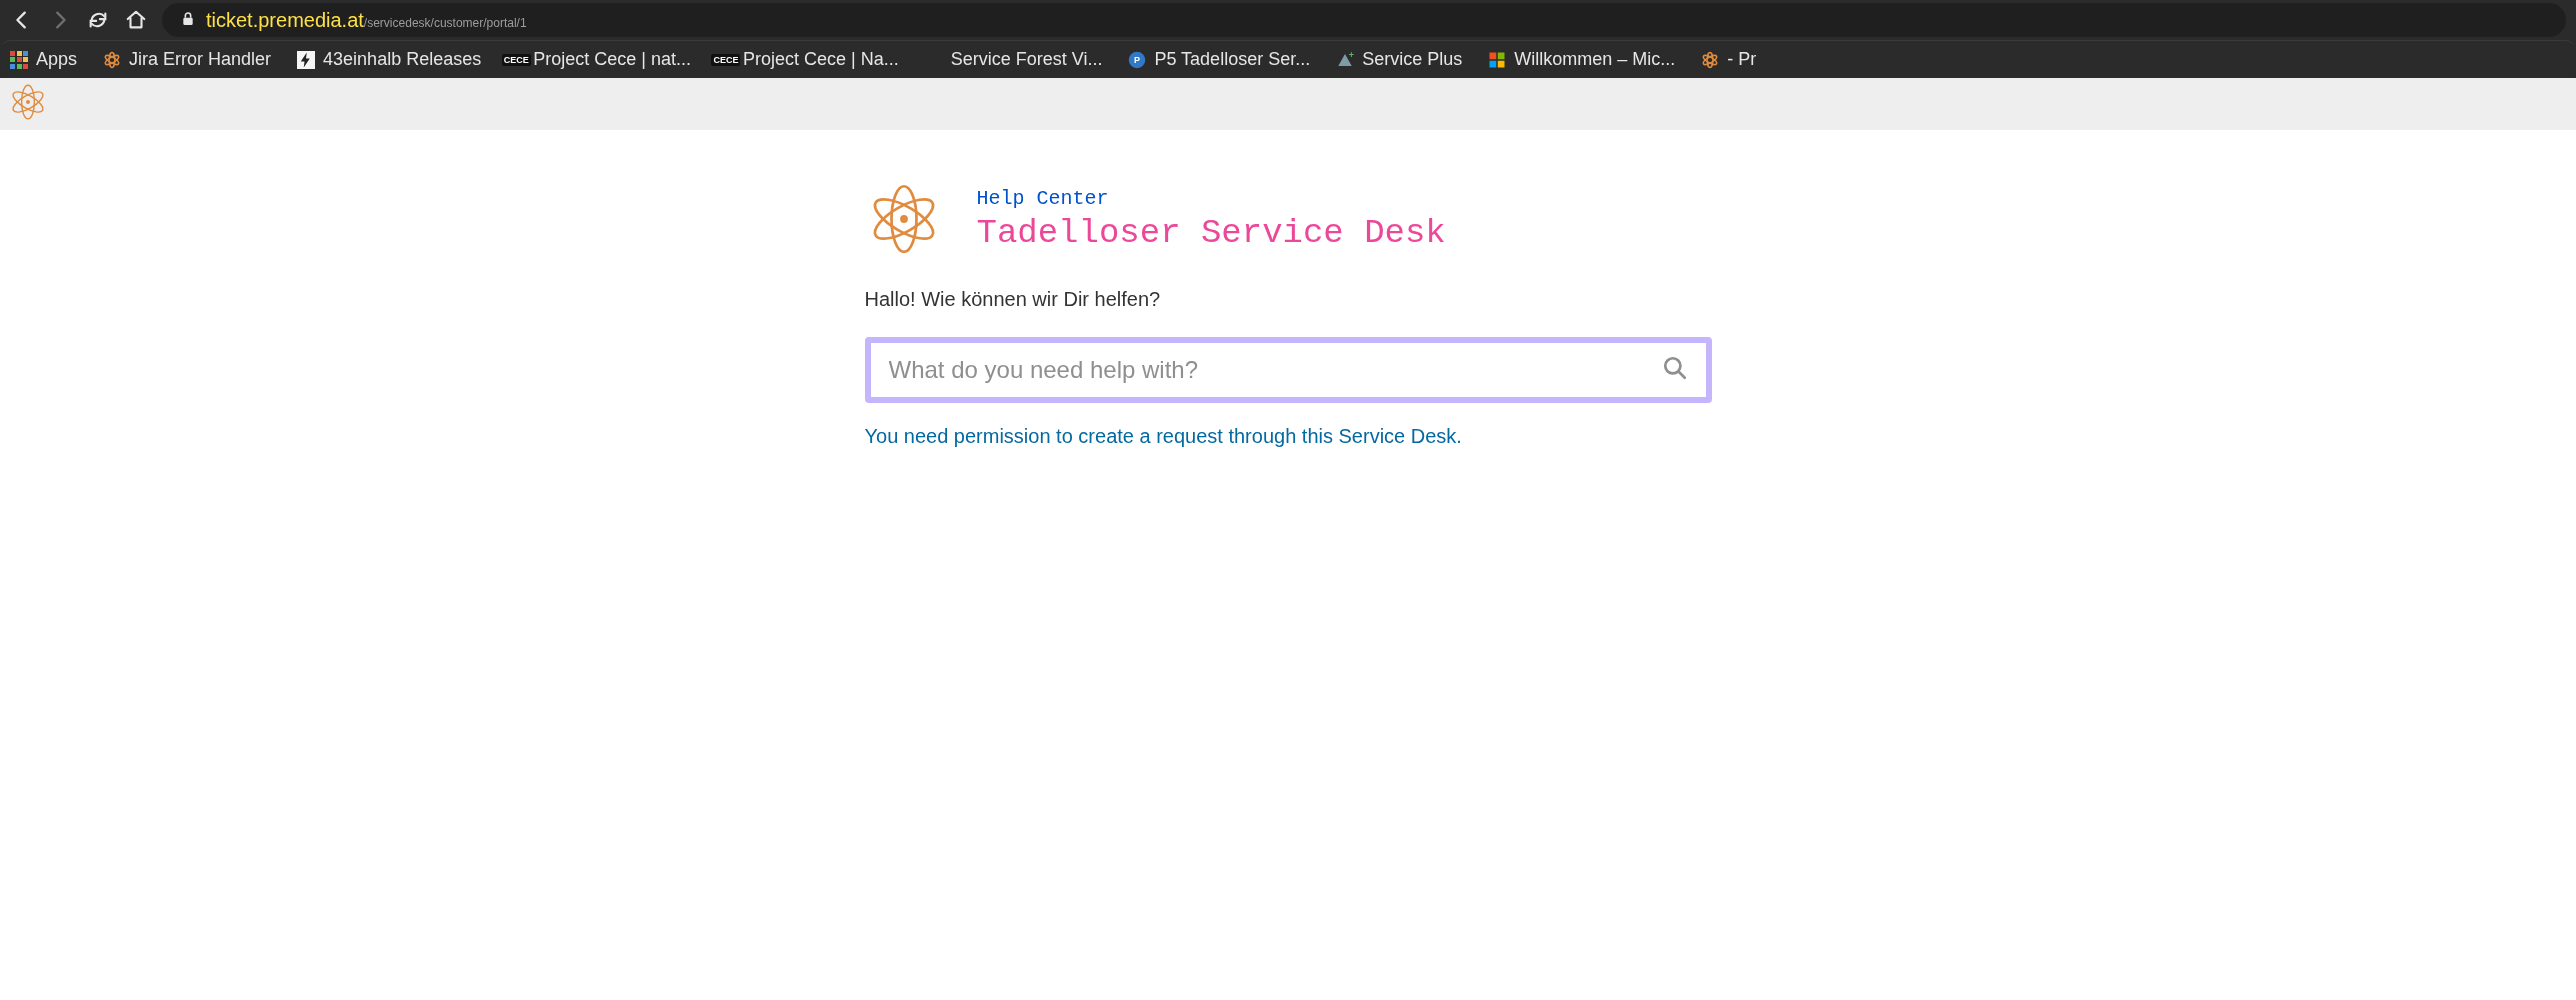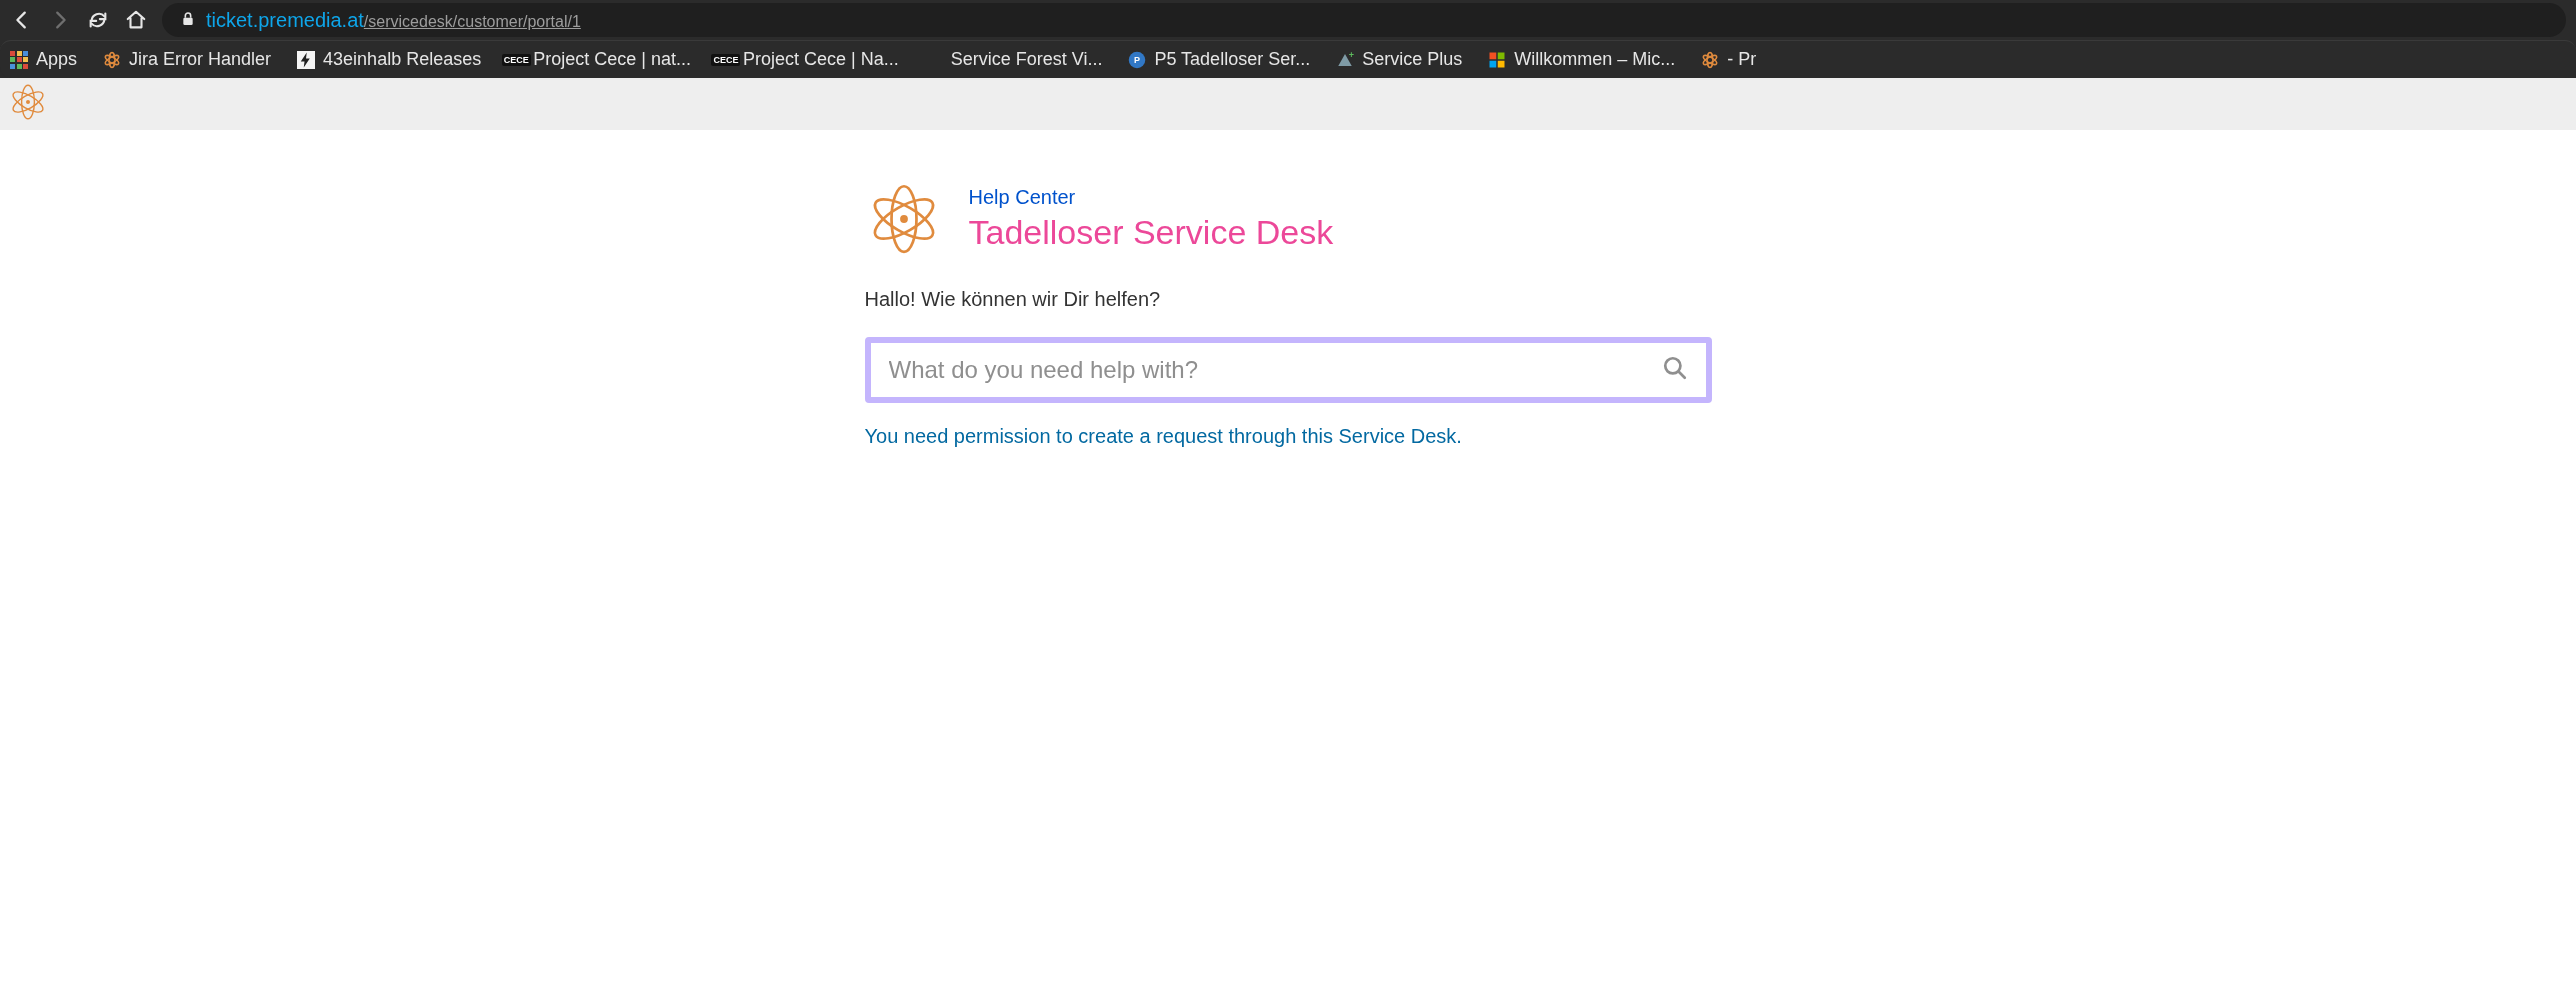--- a/index.html
+++ b/index.html
@@ -29,22 +29,22 @@
       flex: 1;
       background: #1f1f1f;
       border-radius: 22px;
       height: 34px;
       display: flex;
       align-items: center;
       padding: 0 18px;
       gap: 10px;
     }
     .lock-icon { color: #e6e6e6; }
-    .url-host { color: #0ea5e9; font-size: 20px; }
-    .url-path { color: #9d9d9d; font-size: 16px; text-decoration: underline; }
+    .url-host { color: #fde047; font-size: 20px; }
+    .url-path { color: #9d9d9d; font-size: 12px; }
 
     .bookmarks-bar {
       display: flex;
       align-items: center;
       height: 38px;
       gap: 26px;
       padding: 0 10px;
       background: #2b2b2b;
       border-top: 1px solid #3a3a3a;
       overflow: hidden;
@@ -96,22 +96,23 @@
       padding-top: 50px;
       display: flex;
       justify-content: center;
     }
     .portal {
       width: 847px;
     }
     .portal-header {
       display: flex;
       align-items: center;
-      gap: 26px;
+      gap: 34px;
       margin-bottom: 30px;
+      font-family: Liberation Mono, monospace;
     }
     .portal-header .logo { width: 78px; height: 78px; flex-shrink: 0; }
     .help-center-link {
       color: #0052cc;
       font-size: 20px;
       text-decoration: none;
       display: inline-block;
       margin-bottom: 4px;
       cursor: pointer;
     }

